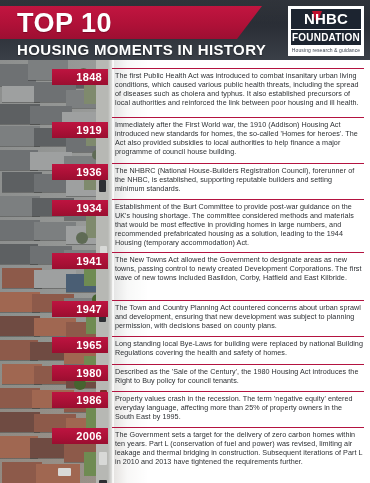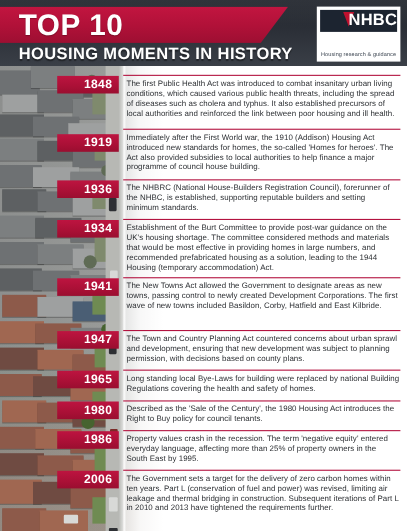--- a/index.html
+++ b/index.html
@@ -77,21 +77,21 @@
     line-height:19px;text-shadow:0 1px 1px rgba(0,0,0,.4);
   }
 
   
   .logo{position:absolute;right:6px;top:6px;width:76px;height:50px;
     background:#ffffff;padding:0;}
   .logo-inner{position:absolute;left:3px;top:3px;width:70px;height:44px;background:#ffffff;}
   .logo-nhbc{
     position:absolute;left:0;top:0;width:70px;height:20px;
     background:#1c2430;color:#ffffff;font-size:15px;font-weight:bold;
-    letter-spacing:.2px;text-align:right;line-height:20px;
+    letter-spacing:.2px;text-align:center;line-height:20px;
   }
   .logo-tick{
     position:absolute;left:21px;top:2px;width:0;height:0;
     border-left:5px solid transparent;border-right:5px solid transparent;
     border-top:13px solid #c8102e;opacity:.95;
   }
   .logo-nhbc span{position:relative;z-index:2;}
   .logo-found{
     position:absolute;left:0;top:21px;width:70px;height:15px;
     background:#1c2430;color:#ffffff;font-size:10px;font-weight:bold;
@@ -218,20 +218,23 @@
     <div class="red-banner"></div>
     <div class="top10">TOP 10</div>
     <div class="subtitle">HOUSING MOMENTS IN HISTORY</div>
 
     <div class="logo">
       <div class="logo-inner">
         <div class="logo-nhbc">
           <div class="logo-tick"></div>
           <span>NHBC</span>
         </div>
+        <div class="logo-found">
+          <span>FOUNDATION</span>
+        </div>
         <div class="logo-tag">Housing research &amp; guidance</div>
       </div>
     </div>
   </div>
 
   <div class="rows">
 
     <div class="row">
       <div class="rule" style="top:8px;"></div>
       <div class="year-tab" style="top:9px;">1848</div>

